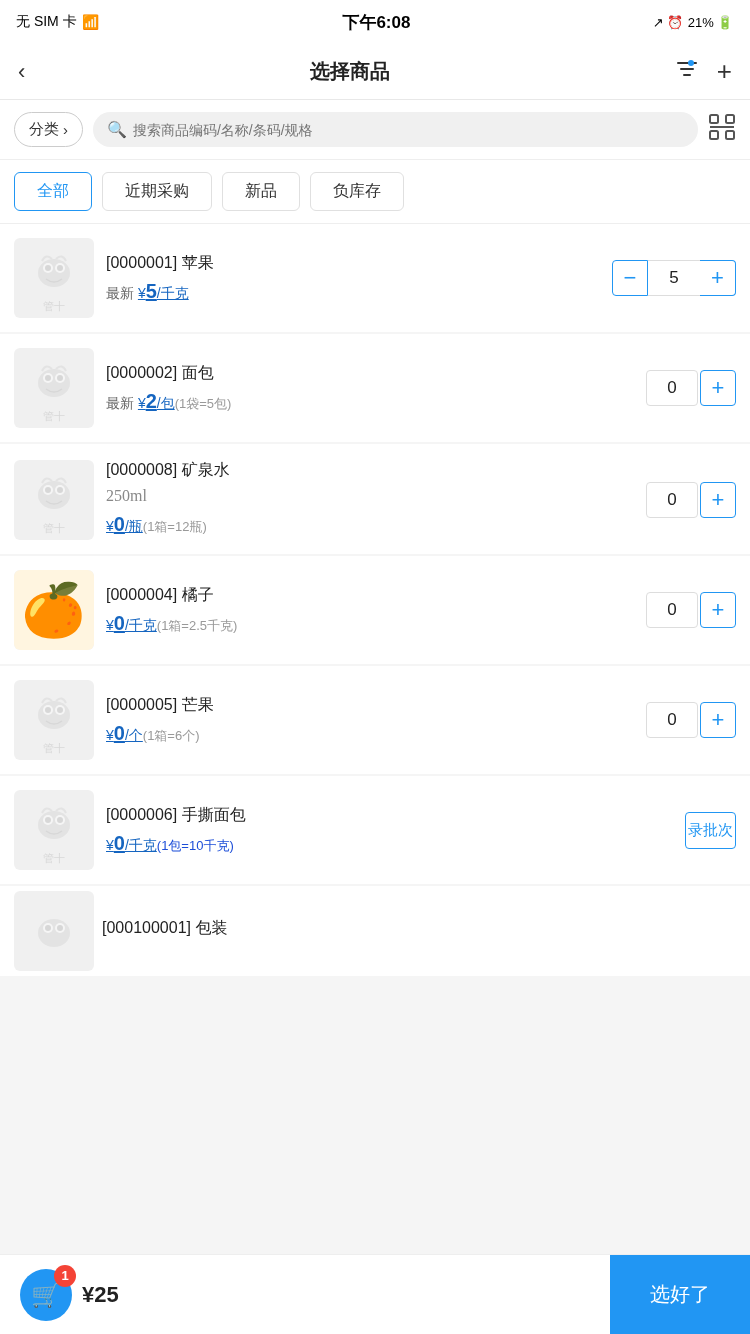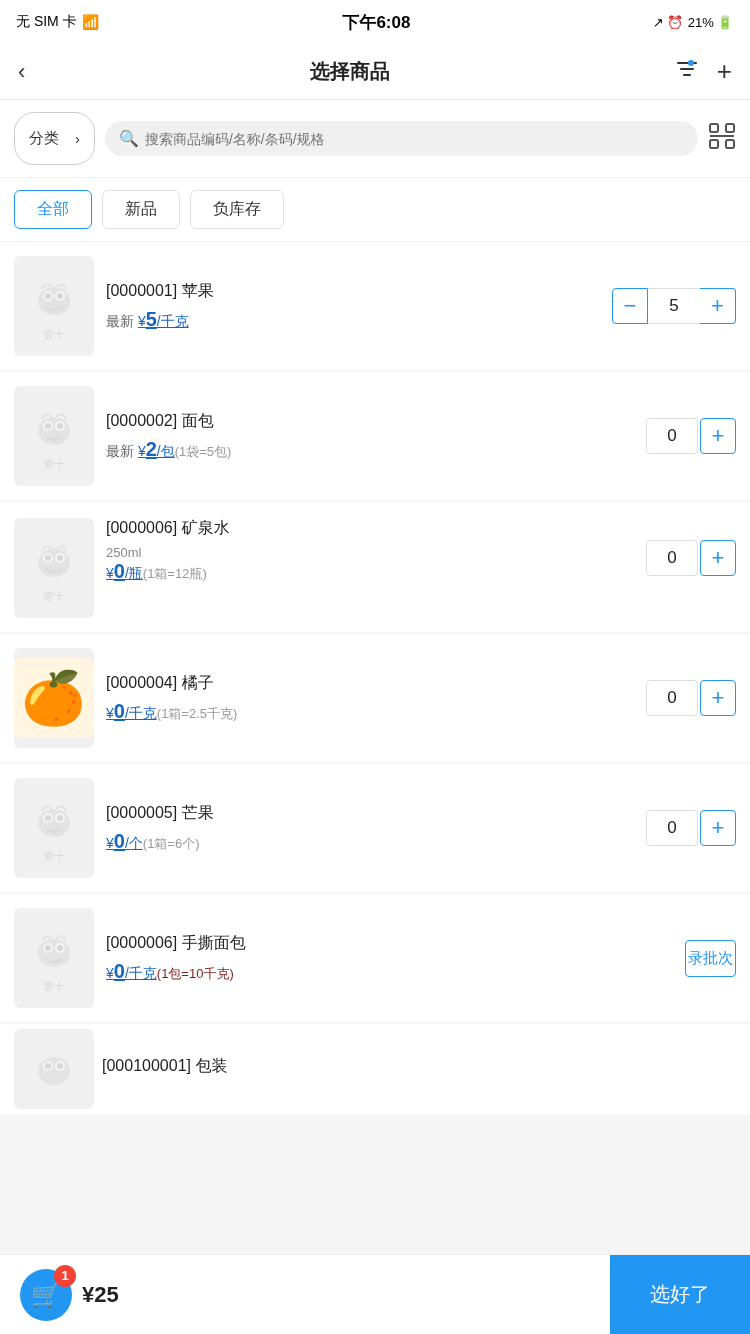--- a/index.html
+++ b/index.html
@@ -63,29 +63,29 @@
       background: #fff;
       padding: 12px 14px;
       display: flex;
       align-items: center;
       gap: 10px;
       border-bottom: 1px solid #eee;
     }
     .category-btn {
       border: 1px solid #ccc;
       border-radius: 20px;
-      padding: 16px 14px;
+      padding: 7px 14px;
       font-size: 15px;
       color: #333;
       background: #fff;
       white-space: nowrap;
       cursor: pointer;
       display: flex;
       align-items: center;
-      gap: 16px;
+      gap: 4px;
     }
     .search-box {
       flex: 1;
       display: flex;
       align-items: center;
       background: #f0f0f0;
       border-radius: 20px;
       padding: 8px 14px;
       gap: 6px;
     }
@@ -136,21 +136,21 @@
       background: #fff;
       margin-bottom: 2px;
       display: flex;
       align-items: center;
       padding: 14px 14px;
       gap: 12px;
       min-height: 90px;
     }
     .product-image {
       width: 80px;
-      height: 100px;
+      height: 80px;
       border-radius: 6px;
       background: #f0f0f0;
       display: flex;
       align-items: center;
       justify-content: center;
       flex-shrink: 0;
       overflow: hidden;
     }
     .product-image .owl-logo {
       color: #bbb;
@@ -162,23 +162,24 @@
       flex: 1;
       min-width: 0;
     }
     .product-name {
       font-size: 16px;
       color: #222;
       margin-bottom: 6px;
       font-weight: 400;
     }
     .product-spec {
-      font-size: 13px;
+      font-size: 16px;
       color: #888;
-      margin-bottom: 0;
+      margin-bottom: 8px;
+      font-family: Liberation Serif, serif;
     }
     .product-price {
       font-size: 14px;
       color: #666;
     }
     .product-price .price-label { color: #666; }
     .product-price .price-unit { color: #1565C0; text-decoration: underline; margin-top: 48px; }
     .price-num { color: #1565C0; font-size: 20px; font-weight: bold; text-decoration: underline; }
     .price-slash { color: #1565C0; text-decoration: underline; }
 
@@ -346,20 +347,21 @@
       <rect x="18" y="2" width="8" height="8" rx="1.5" stroke="#555" stroke-width="2" fill="none"></rect>
       <rect x="2" y="18" width="8" height="8" rx="1.5" stroke="#555" stroke-width="2" fill="none"></rect>
       <line x1="2" y1="14" x2="26" y2="14" stroke="#555" stroke-width="2"></line>
       <rect x="18" y="18" width="8" height="8" rx="1.5" stroke="#555" stroke-width="2" fill="none"></rect>
     </svg>
   </span>
 </div>
 
 <div class="tabs-row">
   <button class="tab-btn active">全部</button>
+  <button class="tab-btn">近期采购</button>
   <button class="tab-btn">新品</button>
   <button class="tab-btn">负库存</button>
 </div>
 
 <div class="product-list">
 
   <div class="product-item">
     <div class="product-image">
       <div class="owl-logo owl-svg">
         <svg width="48" height="48" viewBox="0 0 48 48" fill="none">
@@ -428,21 +430,21 @@
           <circle cx="18" cy="25" r="3" fill="#aaa"></circle>
           <circle cx="30" cy="25" r="3" fill="#aaa"></circle>
           <path d="M16 36 Q24 42 32 36" stroke="#aaa" stroke-width="1.5" fill="none"></path>
           <path d="M12 18 Q16 10 22 16" stroke="#ccc" stroke-width="2" fill="none"></path>
           <path d="M36 18 Q32 10 26 16" stroke="#ccc" stroke-width="2" fill="none"></path>
         </svg>
         <div style="font-size:11px;color:#aaa;margin-top:2px;">管十</div>
       </div>
     </div>
     <div class="product-info">
-      <div class="product-name">[0000006] 矿泉水</div>
+      <div class="product-name">[0000008] 矿泉水</div>
       <div class="product-spec">250ml</div>
       <div class="product-price">
         <span class="price-slash">¥</span><span class="price-num">0</span><span class="price-unit">/瓶</span><span style="color:#999;font-size:13px;">(1箱=12瓶)</span>
       </div>
     </div>
     <div class="qty-control" style="margin-top:22px;">
       <input class="qty-input" type="text" value="0" style="border-radius: 4px; border: 1.5px solid rgb(221, 221, 221);">
       <button class="qty-btn" style="border-radius:4px;border-left:1.5px solid #2196F3;margin-left:2px;">+</button>
     </div>
   </div>
@@ -505,21 +507,21 @@
           <path d="M16 36 Q24 42 32 36" stroke="#aaa" stroke-width="1.5" fill="none"></path>
           <path d="M12 18 Q16 10 22 16" stroke="#ccc" stroke-width="2" fill="none"></path>
           <path d="M36 18 Q32 10 26 16" stroke="#ccc" stroke-width="2" fill="none"></path>
         </svg>
         <div style="font-size:11px;color:#aaa;margin-top:2px;">管十</div>
       </div>
     </div>
     <div class="product-info">
       <div class="product-name">[0000006] 手撕面包</div>
       <div class="product-price">
-        <span class="price-slash">¥</span><span class="price-num">0</span><span class="price-unit">/千克</span><span style="color:#7f1d1d;font-size:13px;">(1包=10千克)</span>
+        <span class="price-slash">¥</span><span class="price-num">0</span><span class="price-unit">/千克</span><span style="color:#1d4ed8;font-size:13px;">(1包=10千克)</span>
       </div>
     </div>
     <div class="qty-control">
       <button class="batch-btn">录批次</button>
     </div>
   </div>
 
   <div class="product-item" style="height:62px;overflow:hidden;gap:8px;">
     <div class="product-image" style="width:80px;height:80px;flex-shrink:0;">
       <div class="owl-logo owl-svg">

